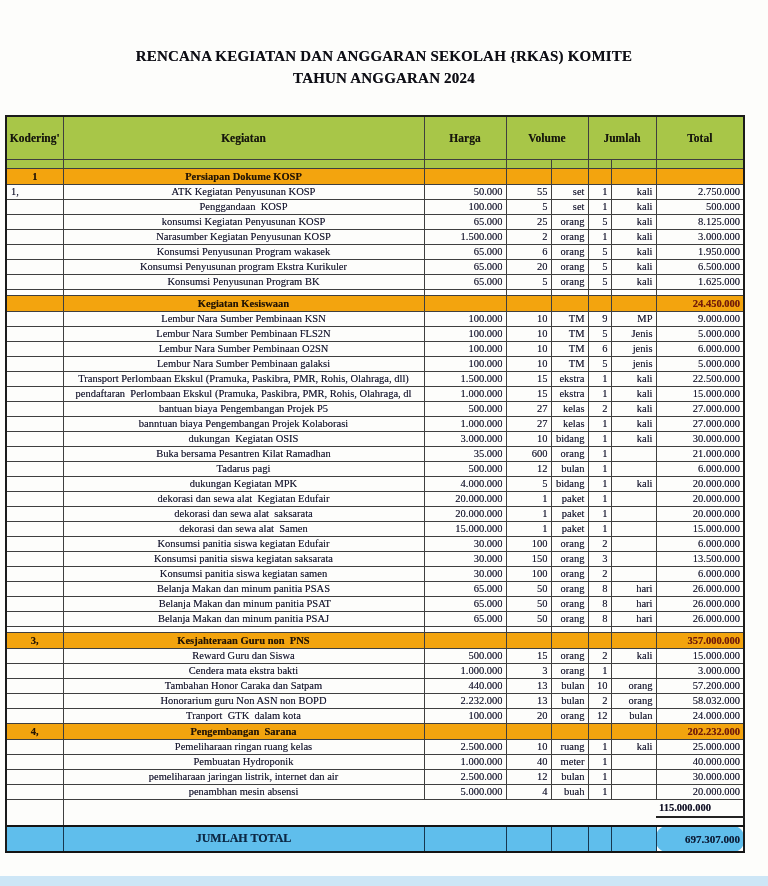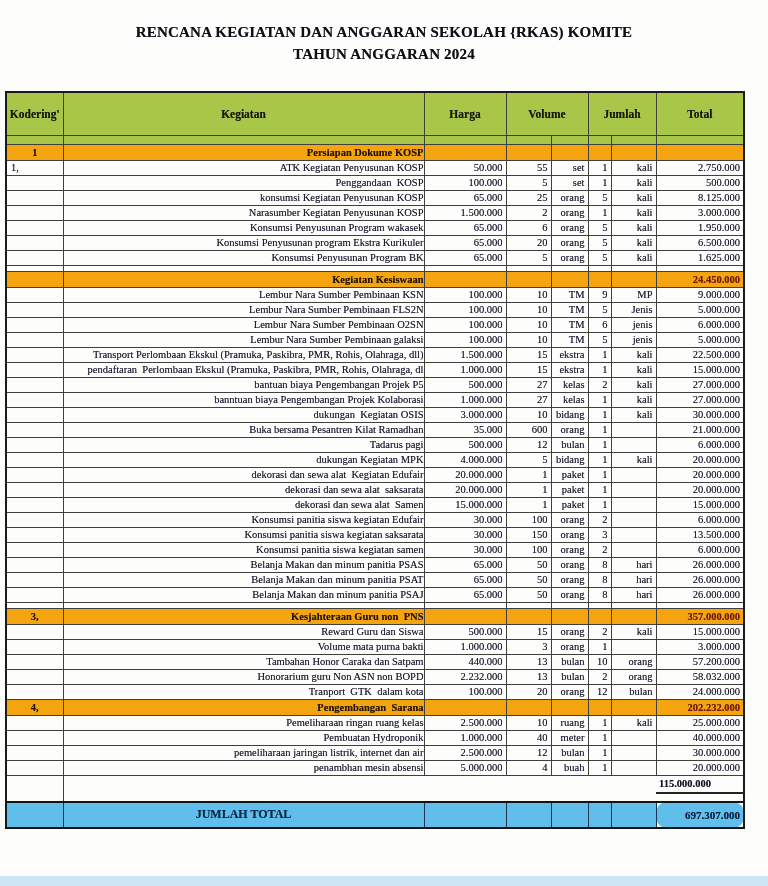--- a/index.html
+++ b/index.html
@@ -1,21 +1,21 @@
 <!DOCTYPE html>
 <html style="--header-green: #a8c648; --section-orange: #f3a40e; --total-blue: #5fbeec; --page-band: #cde6f6;"><head>
 <meta charset="utf-8">
 <style>
   html,body{margin:0;padding:0;background:#ffffff;}
   .page{
     position:relative;width:768px;height:886px;overflow:hidden;
     background:#fdfdfb;font-family:"Liberation Serif",serif;color:#141428;
   }
   .title-block{
-    padding-top:22px;text-align:center;font-weight:bold;
+    padding-top:46px;text-align:center;font-weight:bold;
     font-size:15px;line-height:1.45;color:#0e0e14;letter-spacing:.2px;
     text-shadow:0 0 .4px rgba(10,10,30,.55);
   }
   table.budget{
     border-collapse:collapse;table-layout:fixed;width:740px;
     margin:25px 0 0 5px;border:2px solid #1b1b1b;
     text-shadow:0 0 .35px rgba(15,15,40,.55);
   }
   th,td{border:1px solid #3f3f3f;overflow:hidden;white-space:pre;padding:0;}
   thead th{
@@ -23,21 +23,21 @@
     font-size:11.5px;font-weight:bold;color:#17170a;text-align:center;margin-top:32px;
   }
   tr.row-green td{background:var(--header-green);height:8px;}
   tr.row-item td{height:14px;font-size:10.5px;color:#191930;}
   tr.row-section td{
     background:var(--section-orange);height:15px;font-size:10.5px;
     font-weight:bold;color:#251500;
   }
   tr.row-section td.total{color:#7a1806;margin-left:29px;}
   tr.row-spacer td{height:5px;background:#fffffe;}
-  td.t-left{padding:0 0;text-align:right;}
+  td.t-left{padding:0 0;text-align:center;}
   td.t-right{padding:0 3px;text-align:right;}
   td.kode{padding:0 4px;text-align:left;}
   tr.row-section td.kode{text-align:center;}
   tr.row-subtotal td{border:none;background:transparent;height:16px;}
   tr.row-subtotal td:first-child{border-left:2px solid #1b1b1b;border-right:1px solid #3f3f3f;}
   tr.row-subtotal td.total{
     font-weight:bold;font-size:10.5px;color:#121226;
     border-bottom:2px solid #232323;text-align:left;padding:0 3px;
   }
   tr.row-gap td{border:none;background:transparent;height:7px;}
@@ -430,21 +430,21 @@
           <td class="t-left">Reward Guru dan Siswa</td>
           <td class="t-right">500.000</td>
           <td class="t-right">15</td>
           <td class="t-right">orang</td>
           <td class="t-right">2</td>
           <td class="t-right">kali</td>
           <td class="t-right">15.000.000</td>
         </tr>
         <tr class="row-item">
           <td class="kode"></td>
-          <td class="t-left">Volume mata purna bakti</td>
+          <td class="t-left">Cendera mata ekstra bakti</td>
           <td class="t-right">1.000.000</td>
           <td class="t-right">3</td>
           <td class="t-right">orang</td>
           <td class="t-right">1</td>
           <td class="t-right"></td>
           <td class="t-right">3.000.000</td>
         </tr>
         <tr class="row-item">
           <td class="kode"></td>
           <td class="t-left">Tambahan Honor Caraka dan Satpam</td>

